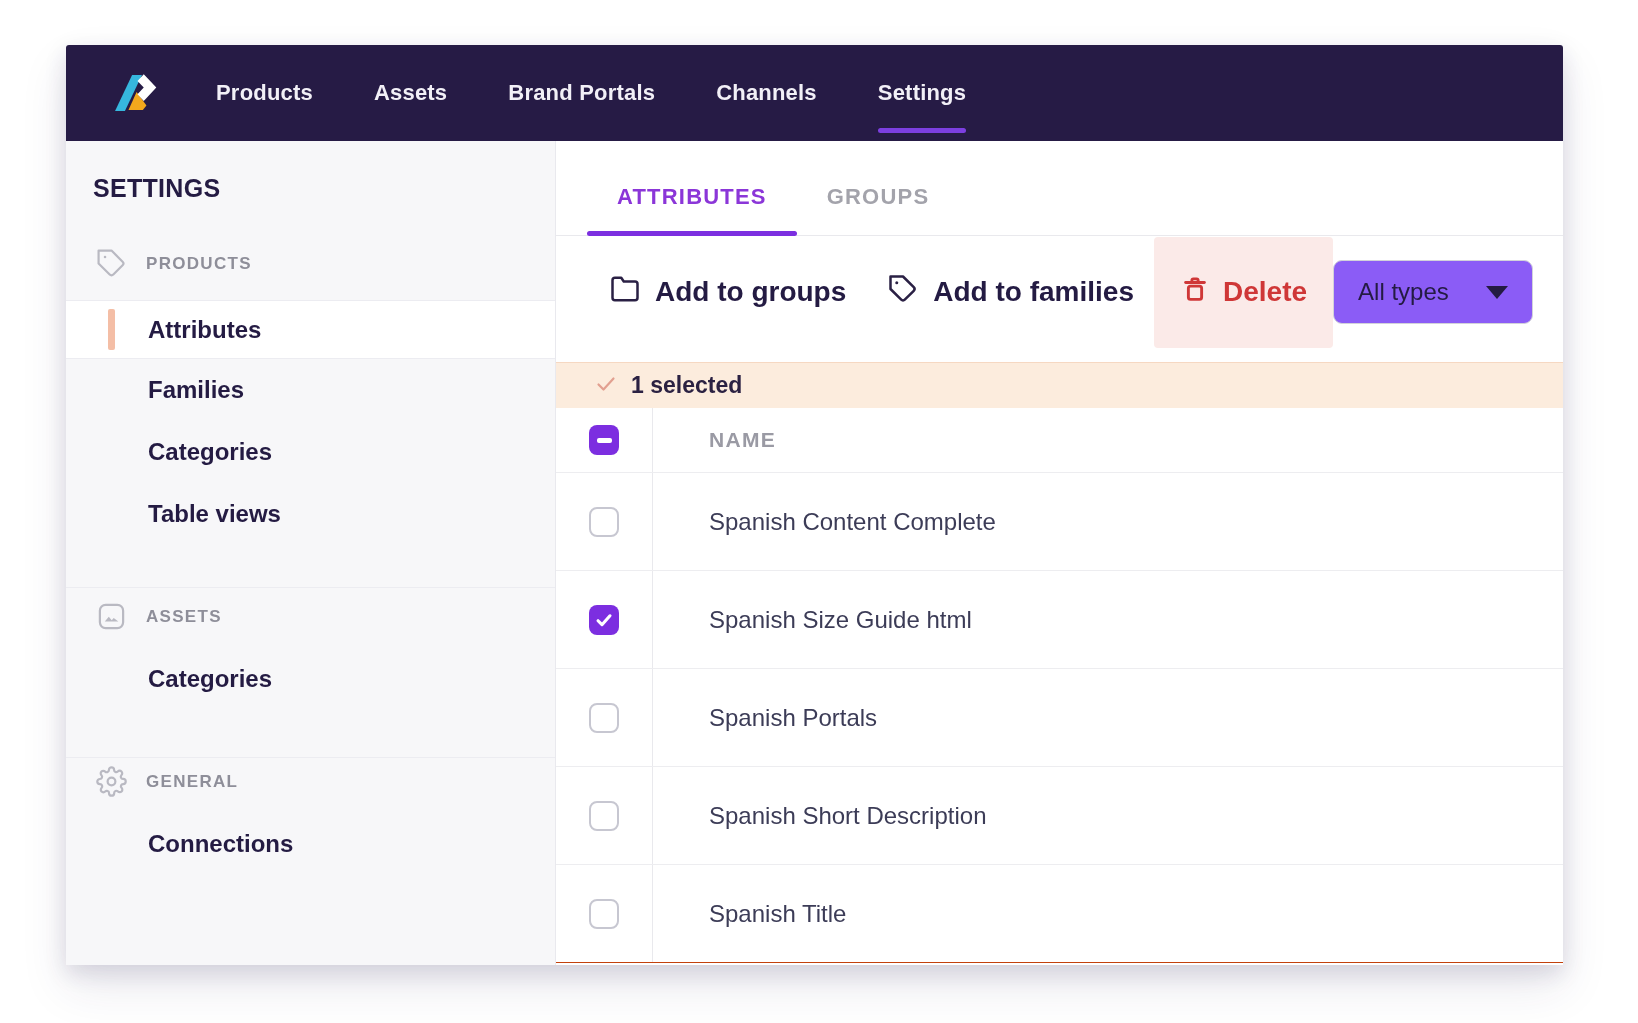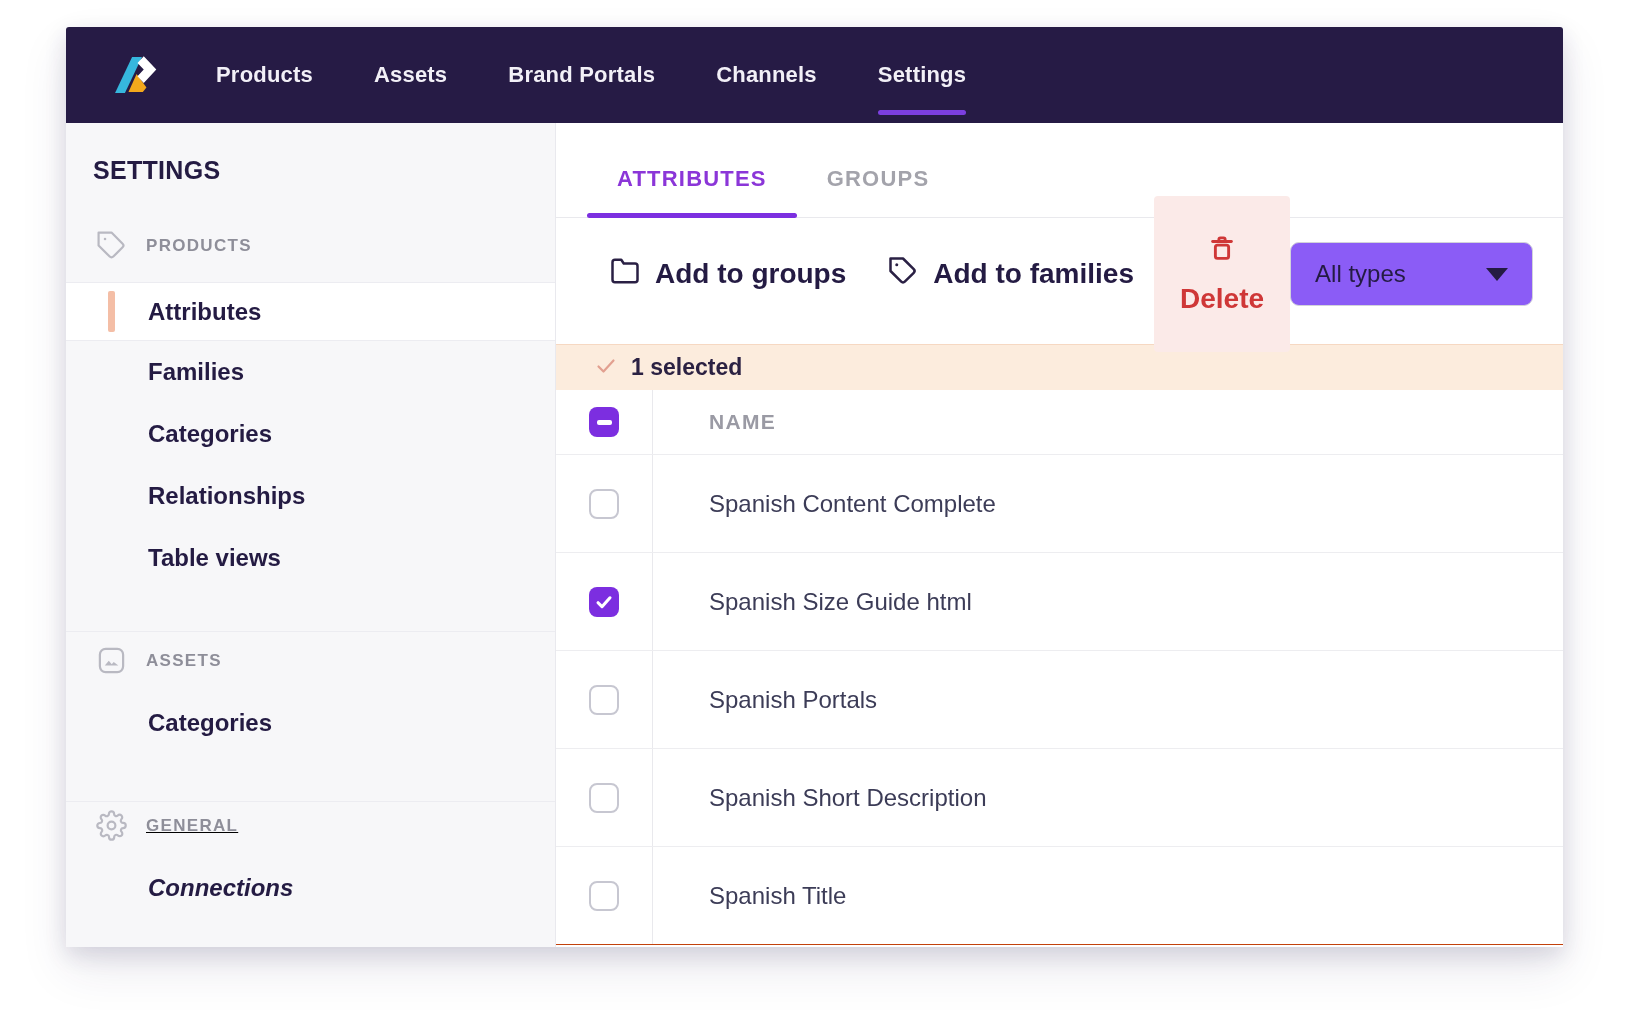--- a/index.html
+++ b/index.html
@@ -2,21 +2,21 @@
 <html><head>
 <meta charset="utf-8">
 <style>
   html,body{margin:0;padding:0;}
   body{
     width:1638px;height:1023px;position:relative;overflow:hidden;
     background:#ffffff;font-family:"Liberation Sans", sans-serif;
     -webkit-font-smoothing:antialiased;
   }
   .window{
-    position:absolute;left:66px;top:27px;width:1497px;height:920px;
+    position:absolute;left:66px;top:45px;width:1497px;height:920px;
     background:#ffffff;border-radius:3px;
     box-shadow:0 8px 22px rgba(45,35,85,.14), 0 22px 48px rgba(45,35,85,.10);
   }
   
   .navbar{
     height:96px;background:#261b45;border-radius:3px 3px 0 0;
     display:flex;align-items:center;padding-left:41px;box-sizing:border-box;
   }
   .logo{width:52px;height:50px;flex:none;cursor:pointer;}
   .nav{display:flex;margin-left:57px;gap:61px;height:100%;align-items:center;}
@@ -32,33 +32,33 @@
   .slabel{font-size:17px;font-weight:700;color:#8e8e99;letter-spacing:1.3px;}
   .sitem{height:62px;line-height:62px;padding-left:82px;font-size:24px;font-weight:700;color:#241b43;cursor:pointer;position:relative;}
   .sitem.active{height:57px;line-height:57px;background:#ffffff;border-top:1px solid #ececf1;border-bottom:1px solid #ececf1;}
   .indicator{position:absolute;left:42px;top:8px;bottom:8px;width:7px;border-radius:2px;background:#f4bea6;}
   #sections > section:nth-child(1) .shead{margin-top:45px;margin-bottom:21px;}
   #sections > section:nth-child(1){padding-bottom:42px;}
   #sections > section:nth-child(2){border-top:1px solid #ececf1;padding-bottom:47px;}
   #sections > section:nth-child(2) .shead{margin-top:13px;}
   #sections > section:nth-child(2) .sitem{margin-top:16px;}
   #sections > section:nth-child(3){border-top:1px solid #ececf1;}
-  #sections > section:nth-child(3) .shead{margin-top:8px;text-decoration:underline;}
-  #sections > section:nth-child(3) .sitem{margin-top:16px;font-style:italic;}
+  #sections > section:nth-child(3) .shead{margin-top:8px;}
+  #sections > section:nth-child(3) .sitem{margin-top:16px;}
   
   .main{flex:1;background:#ffffff;min-width:0;}
   .tabs{height:95px;border-bottom:1px solid #e9e9ed;display:flex;align-items:flex-end;padding-left:31px;box-sizing:border-box;}
   .tab{position:relative;padding:0 30px 25px;font-size:22px;font-weight:700;letter-spacing:1.2px;color:#a3a3ab;cursor:pointer;}
   .tab.active{color:#8b36d8;}
   .tab.active::after{content:"";position:absolute;left:0;right:0;bottom:-1px;height:5px;border-radius:3px;background:#7c2fe0;}
   .toolbar{height:112px;display:flex;align-items:center;padding:0 30px 0 54px;}
   .tbtn{display:flex;align-items:center;gap:15px;font-size:28px;font-weight:700;color:#241b43;background:none;border:none;cursor:pointer;font-family:inherit;padding:0;white-space:nowrap;}
   .tbtn svg{width:30px;height:30px;flex:none;}
   .tbtn + .tbtn{margin-left:42px;}
-  .tbtn.delete{background:#fbeae8;color:#cf3737;padding:37px 26px;border-radius:4px;margin-left:20px;gap:13px;flex-direction:column;}
+  .tbtn.delete{background:#fbeae8;color:#cf3737;padding:37px 26px;border-radius:4px;margin-left:20px;gap:13px;}
   .dropdown{margin-left:auto;width:270px;height:64px;box-sizing:border-box;border:1.5px solid #d2d2da;border-radius:9px;background:#8b5cf6;display:flex;align-items:center;padding:0 24px;font-size:24px;color:#241b43;cursor:pointer;}
   .caret{margin-left:auto;width:0;height:0;border-left:11px solid transparent;border-right:11px solid transparent;border-top:13px solid #241b43;}
   .selbar{margin-top:14px;height:46px;background:#fcecdd;border-top:1px solid #f6d8c2;display:flex;align-items:center;padding-left:38px;gap:13px;box-sizing:border-box;}
   .selbar svg{width:24px;height:24px;flex:none;}
   .seltext{font-size:23px;font-weight:600;color:#2b2142;}
   .thead{display:flex;height:64px;}
   .ccol{width:96px;flex:none;border-right:1px solid #e9e9ed;display:flex;align-items:center;justify-content:center;}
   .ncol{flex:1;display:flex;align-items:center;padding-left:56px;min-width:0;}
   .colhead{font-size:21px;font-weight:700;color:#9a9aa4;letter-spacing:1.3px;}
   .row{display:flex;height:97px;border-top:1px solid #ededf0;}
@@ -110,24 +110,20 @@
           <span class="indicator"></span>
           <span class="lbl">Attributes</span>
         </div>
             <div class="sitem">
           
           <span class="lbl">Families</span>
         </div>
             <div class="sitem">
           
           <span class="lbl">Categories</span>
-        </div>
-            <div class="sitem">
-          
-          <span class="lbl">Relationships</span>
         </div>
             <div class="sitem">
           
           <span class="lbl">Table views</span>
         </div>
    </section>
           <section>
      <div class="shead">
        <span class="sicon">
                 <svg viewBox="0 0 24 24" fill="none" stroke="#b9b9c2" stroke-width="1.7" stroke-linejoin="round">

